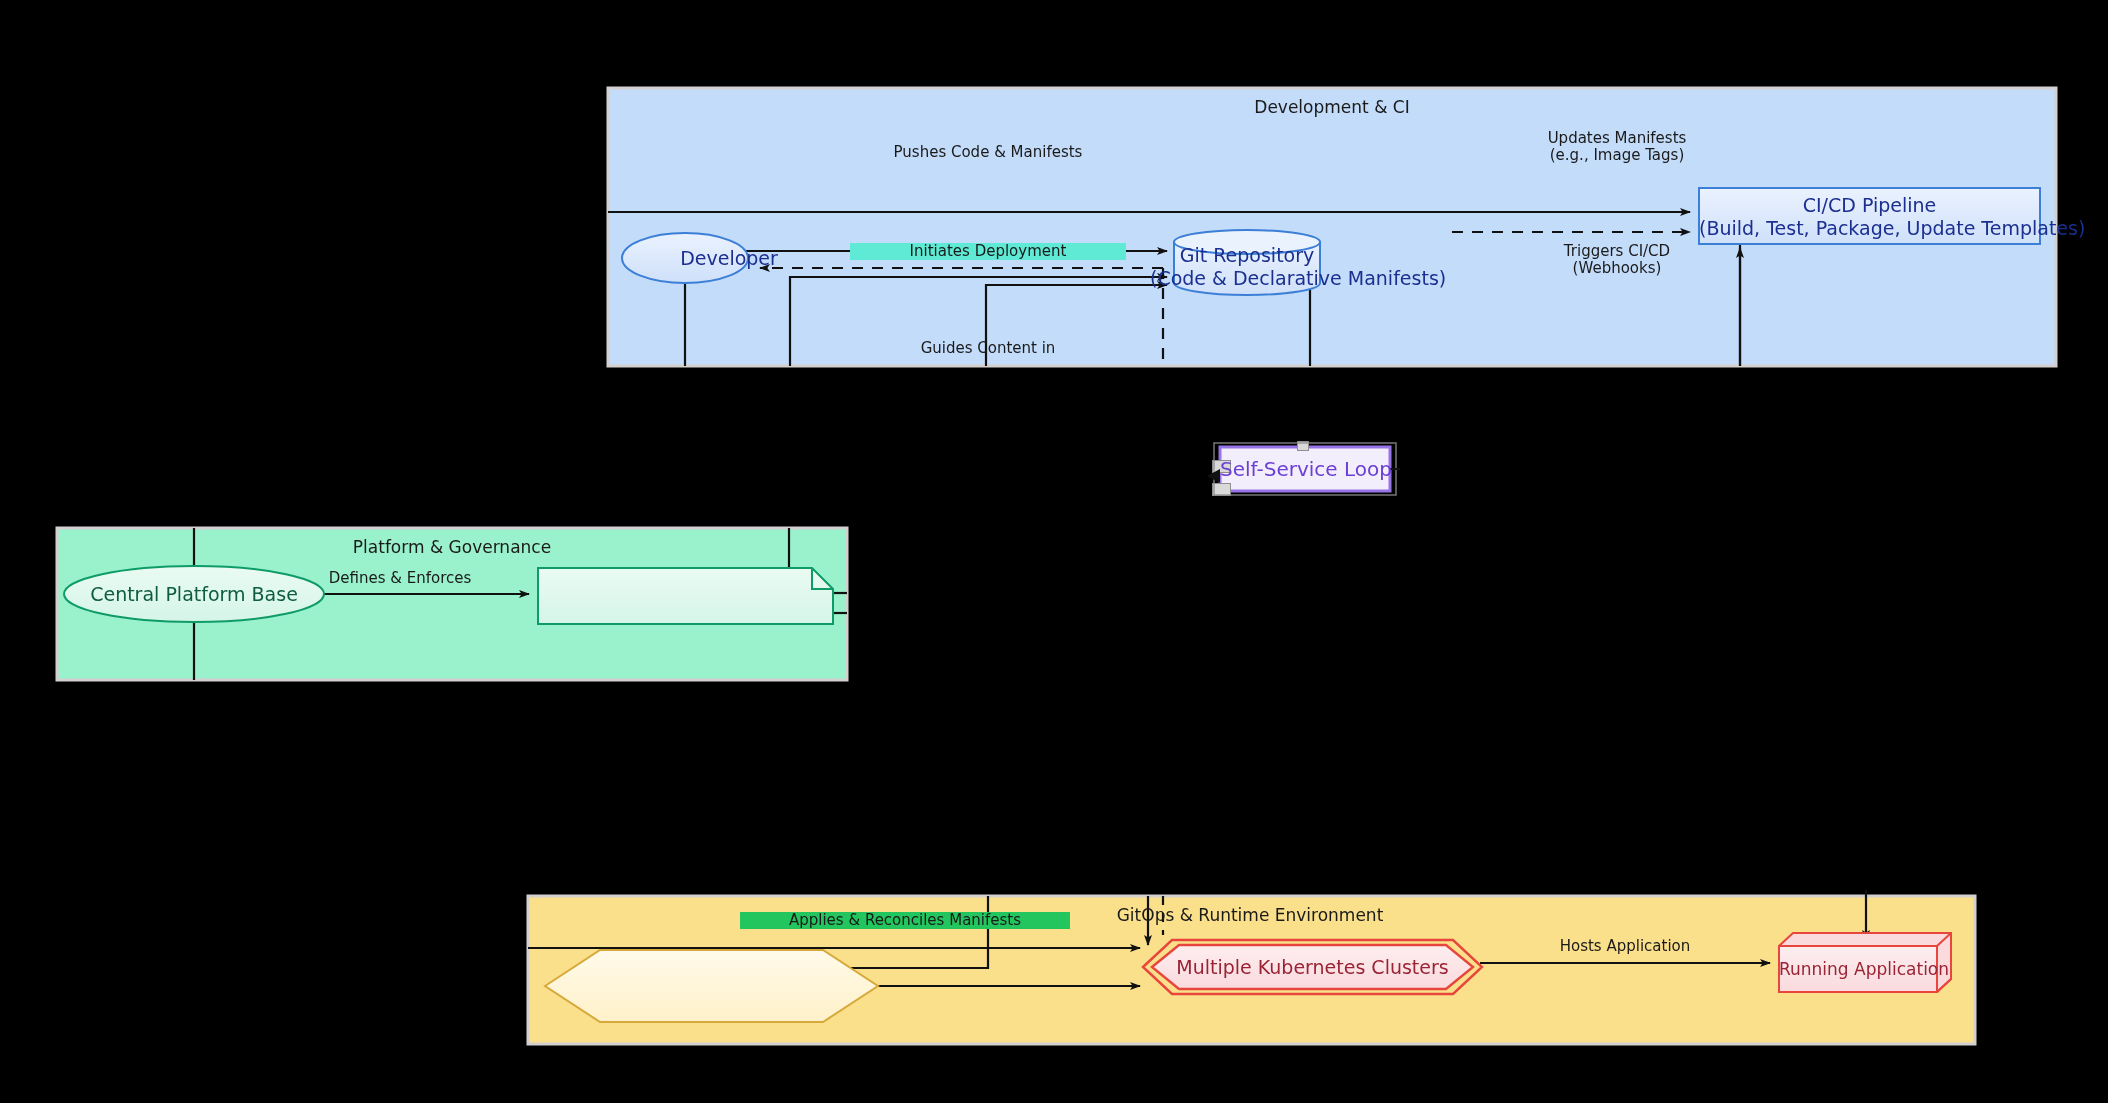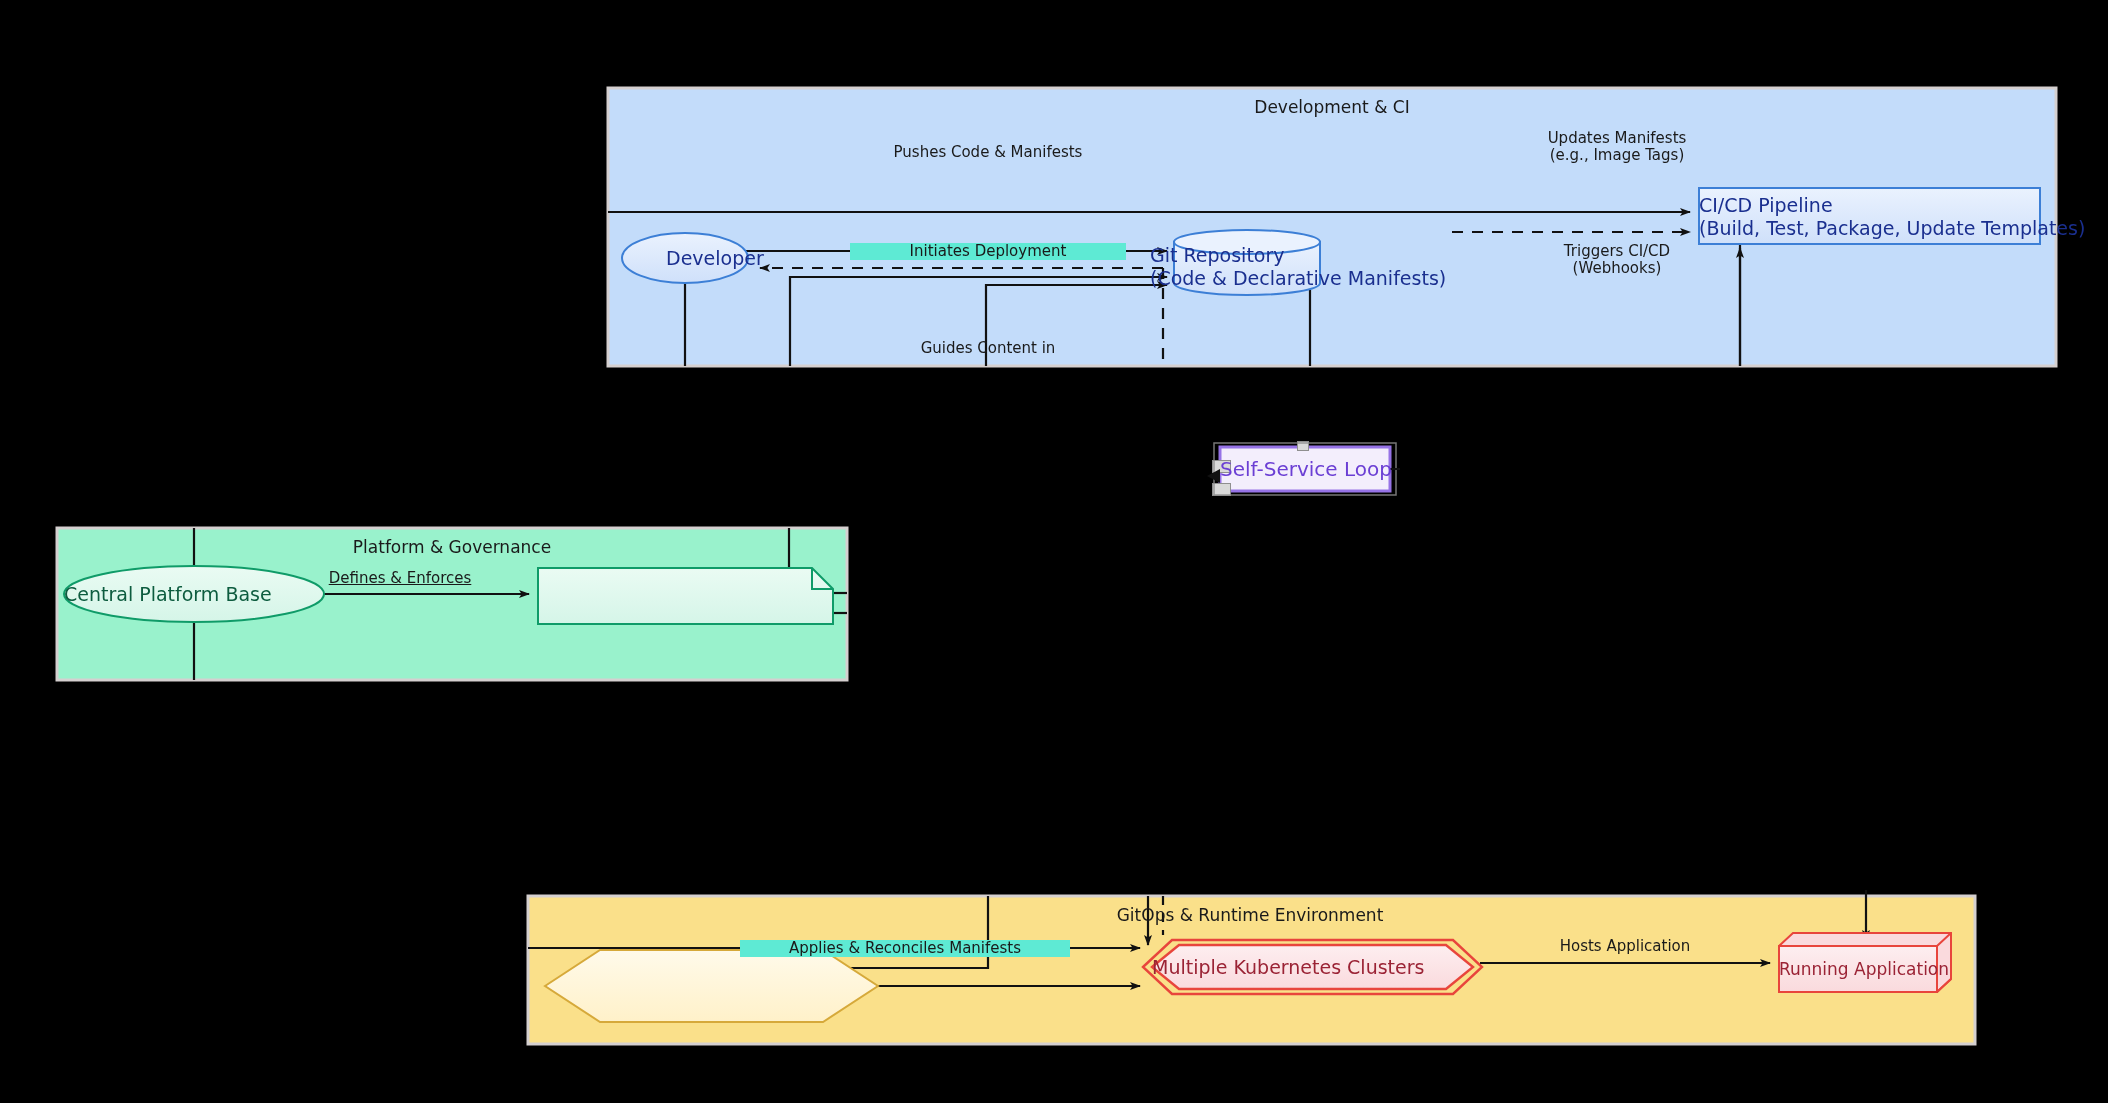--- a/index.html
+++ b/index.html
@@ -1,21 +1,21 @@
 <!DOCTYPE html>
 <html><head>
 <meta charset="utf-8">
 <style>
   html,body{margin:0;padding:0;background:#000;}
   body{width:2108px;height:1103px;overflow:hidden;font-family:"DejaVu Sans","Liberation Sans",sans-serif;}
   #stage{position:relative;width:2108px;height:1103px;background:#000;}
   svg.layer{position:absolute;left:0;top:0;width:2108px;height:1103px;overflow:visible;}
   .lbl{position:absolute;color:#1a1a1a;font-size:15px;line-height:17px;text-align:center;white-space:nowrap;}
   .clabel{position:absolute;font-size:17px;color:#1a1a1a;text-align:center;white-space:nowrap;}
-  .nodetext{position:absolute;text-align:left;white-space:nowrap;pointer-events:none;}
+  .nodetext{position:absolute;text-align:center;white-space:nowrap;pointer-events:none;}
   .nt-blue{color:#1a2f8f;font-size:19px;line-height:23px;}
   .nt-green{color:#0d5c3f;font-size:19px;line-height:23px;}
   .nt-amber{color:#8a4a10;font-size:19px;line-height:23px;}
   .nt-pink{color:#9b2335;font-size:19px;line-height:23px;}
   .nt-purple{color:#6b3fd4;font-size:20px;line-height:24px;}
   .handle{position:absolute;background:#d9d9d9;border:1px solid #8f8f8f;width:17px;height:11px;}
 </style>
 </head>
 <body>
 
@@ -178,19 +178,19 @@
 
   <div class="lbl" style="left:850px;top:243px;width:276px;background:#5eead4;"><span>Initiates Deployment</span></div>
 
   <div class="lbl" style="left:1452px;top:243px;width:330px;">
      <div>Triggers CI/CD</div>
      <div>(Webhooks)</div>
   </div>
 
   <div class="lbl" style="left:850px;top:340px;width:276px;"><span>Guides Content in</span></div>
 
-  <div class="lbl" style="left:262px;top:570px;width:276px;text-decoration:underline;"><span>Defines &amp; Enforces</span></div>
+  <div class="lbl" style="left:262px;top:570px;width:276px;"><span>Defines &amp; Enforces</span></div>
 
-  <div class="lbl" style="left:740px;top:940px;width:330px;background:#5eead4;"><span>Applies &amp; Reconciles Manifests</span></div>
+  <div class="lbl" style="left:740px;top:912px;width:330px;background:#22c55e;"><span>Applies &amp; Reconciles Manifests</span></div>
 
   <div class="lbl" style="left:1510px;top:938px;width:230px;"><span>Hosts Application</span></div>
 
 </div>
 
 </body></html>

